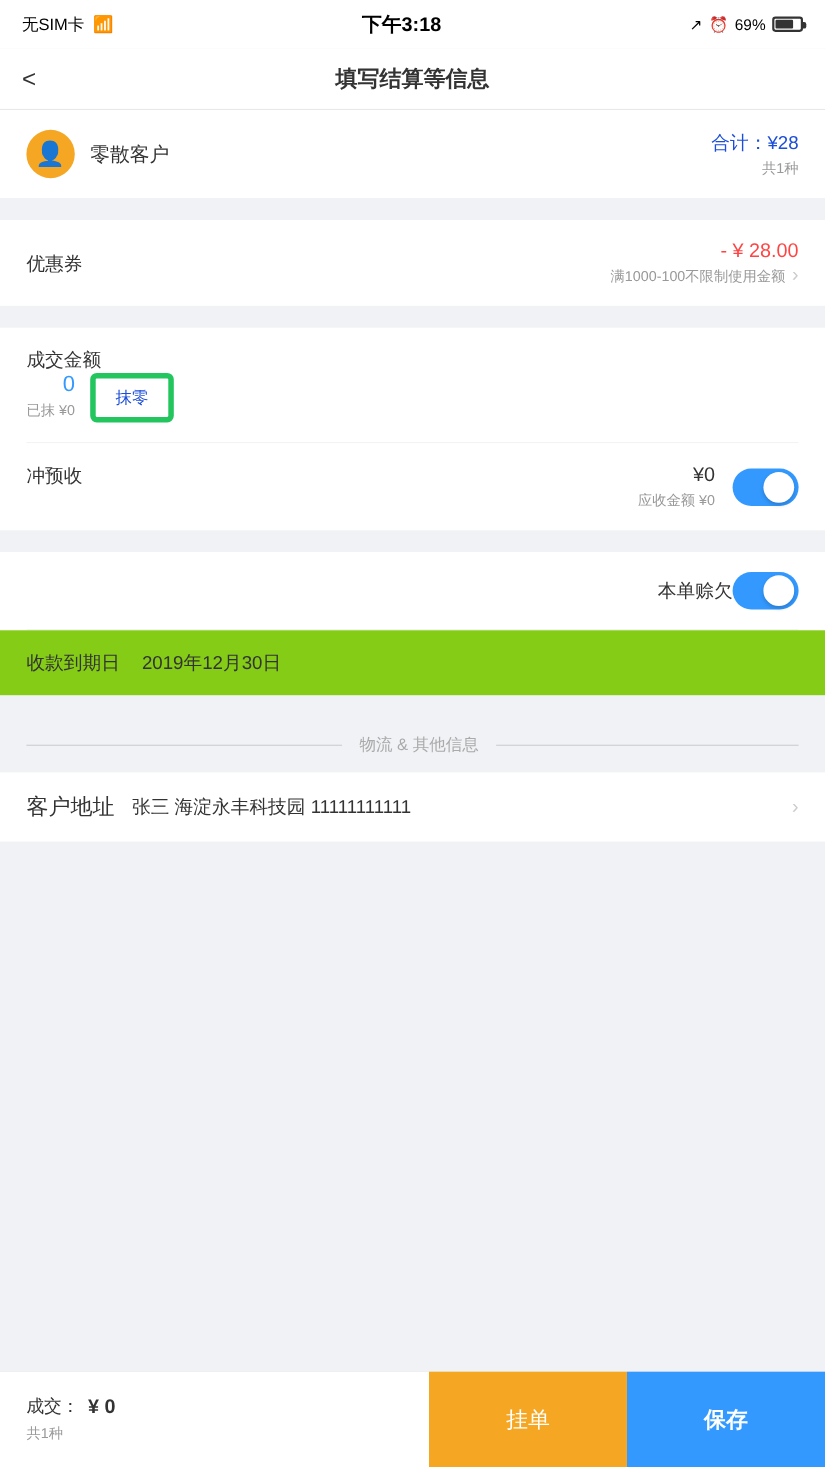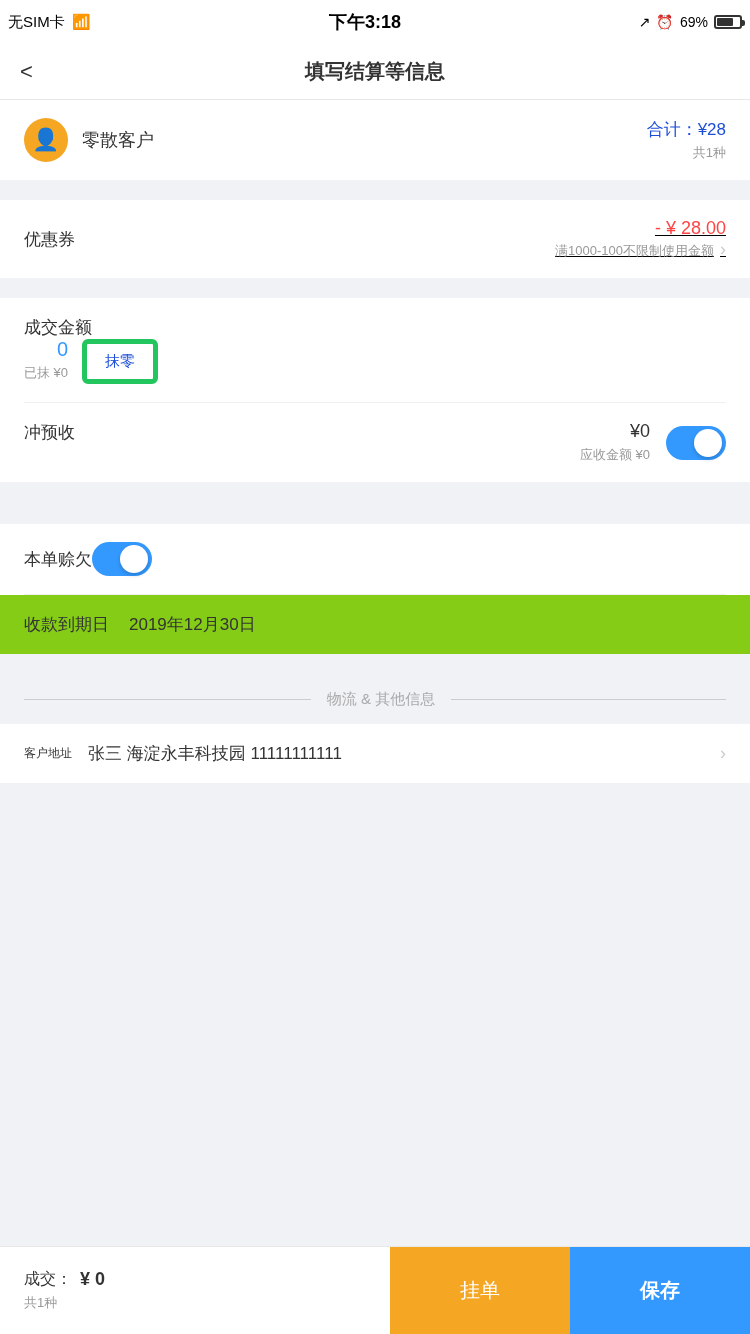--- a/index.html
+++ b/index.html
@@ -13,21 +13,21 @@
       overflow-x: hidden;
     }
 
     
     .status-bar {
       background: #fff;
       height: 44px;
       display: flex;
       align-items: center;
       justify-content: space-between;
-      padding: 0 8px;
+      padding: 0 20px;
       font-size: 15px;
       font-weight: 500;
     }
     .status-left { display: flex; align-items: center; gap: 8px; }
     .status-center { font-size: 18px; font-weight: 600; }
     .status-right { display: flex; align-items: center; gap: 6px; font-size: 14px; }
     .battery-icon {
       width: 28px; height: 14px; border: 2px solid #333; border-radius: 3px; position: relative; display: inline-block;
     }
     .battery-icon::after {
@@ -96,21 +96,21 @@
     .coupon-row {
       background: #fff;
       padding: 18px 24px;
       display: flex;
       align-items: center;
       justify-content: space-between;
     }
     .row-label { font-size: 17px; color: #333; }
     .coupon-discount { font-size: 18px; color: #ff4444; font-weight: 500; }
     .coupon-desc { font-size: 13px; color: #999; text-align: right; margin-top: 3px; }
-    .coupon-right-wrap { text-align: right; text-decoration: underline; }
+    .coupon-right-wrap { text-align: right; }
     .chevron-right { color: #ccc; font-size: 18px; }
 
     
     .gray-separator {
       height: 10px;
       background: #f0f2f5;
     }
 
     
     .amount-row {
@@ -166,22 +166,21 @@
       right: 4px;
       box-shadow: 0 2px 4px rgba(0,0,0,0.2);
     }
 
     
     .debt-row {
       background: #fff;
       padding: 18px 24px;
       display: flex;
       align-items: center;
-      justify-content: flex-start;
-      margin-top: 22px;
+      justify-content: flex-end;
     }
 
     
     .due-row {
       background: #84cc16;
       padding: 18px 24px;
       display: flex;
       align-items: center;
       gap: 20px;
     }
@@ -216,21 +215,21 @@
 
     
     .address-row {
       background: #fff;
       padding: 18px 24px;
       display: flex;
       align-items: center;
       justify-content: space-between;
     }
     .address-left { display: flex; gap: 16px; align-items: center; }
-    .address-label { font-size: 12px; color: #333; white-space: nowrap; }
+    .address-label { font-size: 20px; color: #333; white-space: nowrap; }
     .address-value { font-size: 17px; color: #333; }
 
     
     .bottom-spacer { height: 60px; background: #f0f2f5; }
 
     
     .footer {
       position: fixed;
       bottom: 0;
       left: 0;

